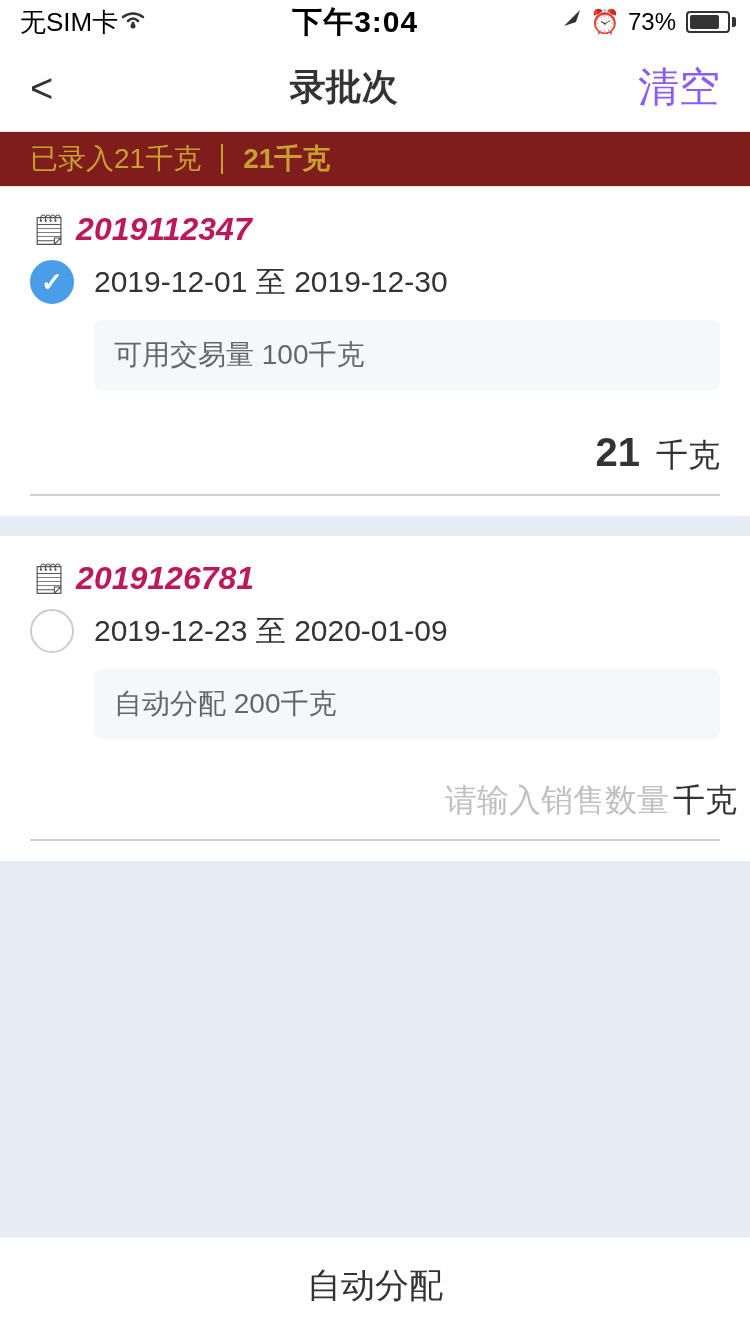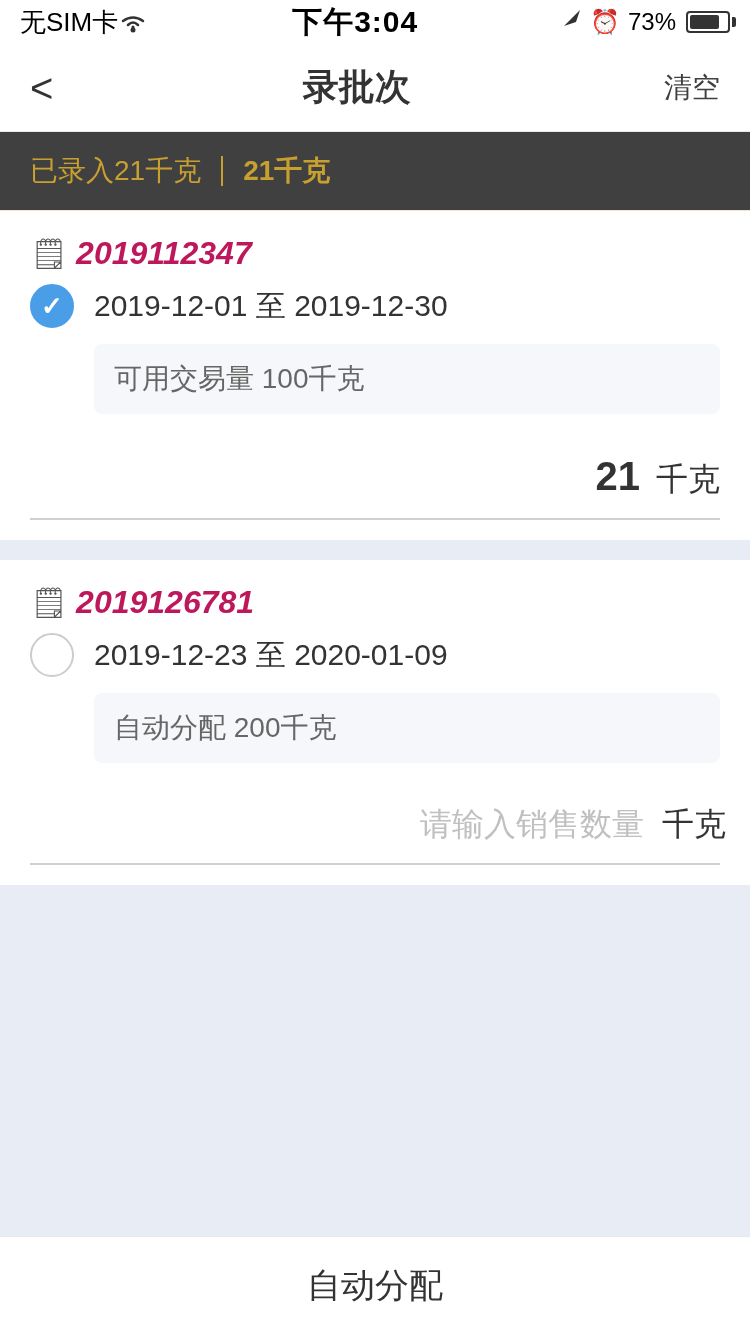--- a/index.html
+++ b/index.html
@@ -18,21 +18,21 @@
       background: #fff;
       display: flex;
       align-items: center;
       justify-content: space-between;
       padding: 0 20px;
       font-size: 26px;
       font-weight: 500;
     }
     .status-left {
       display: flex;
-      align-items: flex-end;
+      align-items: flex-start;
       gap: 0;
       font-size: 26px;
     }
     .status-center {
       font-size: 30px;
       font-weight: 600;
       letter-spacing: 1px;
     }
     .status-right {
       display: flex;
@@ -86,29 +86,29 @@
       cursor: pointer;
       line-height: 1;
     }
     .nav-title {
       font-size: 36px;
       font-weight: 600;
       color: #333;
       margin-left: 36px;
     }
     .nav-action {
-      font-size: 28px;
-      color: #404040;
+      font-size: 41px;
+      color: #8b5cf6;
       margin-left: 40px;
     }
 
     
     .info-banner {
-      background: #404040;
-      padding: 20px 30px;
+      background: #7f1d1d;
+      padding: 8px 30px;
       display: flex;
       align-items: center;
       gap: 0;
       border-bottom: 1px solid #f0e8c8;
     }
     .info-label {
       font-size: 28px;
       color: #c8a030;
     }
     .info-divider {
@@ -220,23 +220,23 @@
     .section-sep {
       height: 20px;
       background: #e8ecf4;
     }
 
     
     .input-row {
       display: flex;
       align-items: baseline;
       justify-content: flex-end;
-      padding: 16px 24px;
-      background: #fff;
-      gap: 18px;
+      padding: 16px 13px;
+      background: #fff;
+      gap: 4px;
     }
     .input-placeholder {
       font-size: 32px;
       color: #c0c0c0;
     }
     .input-unit {
       font-size: 32px;
       color: #333;
     }
     .input-underline {

